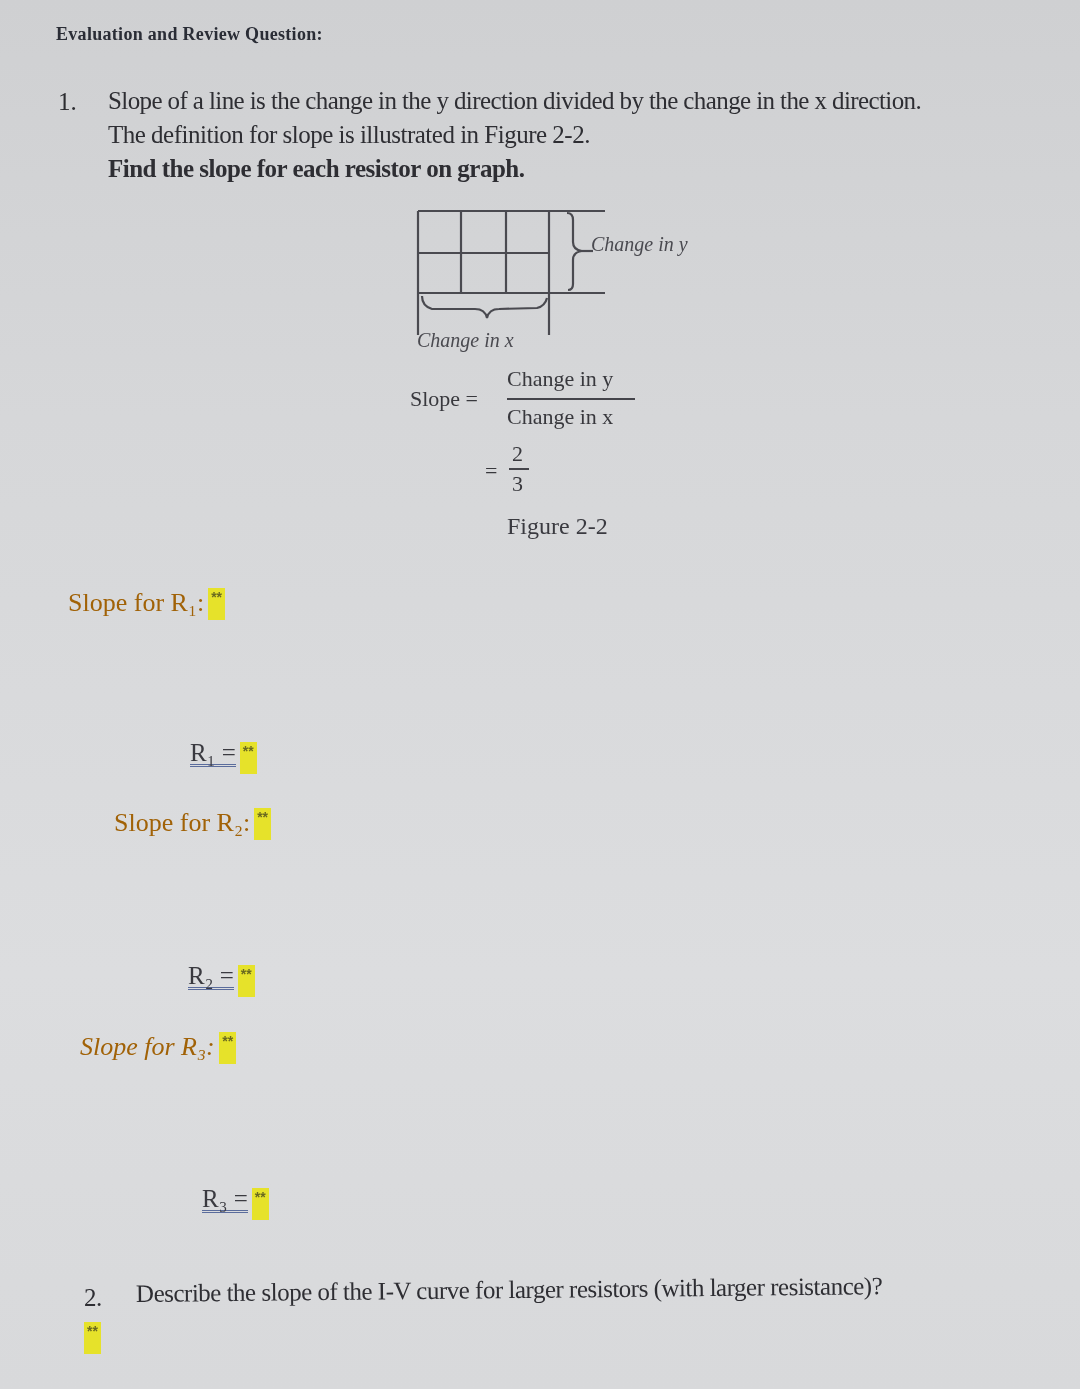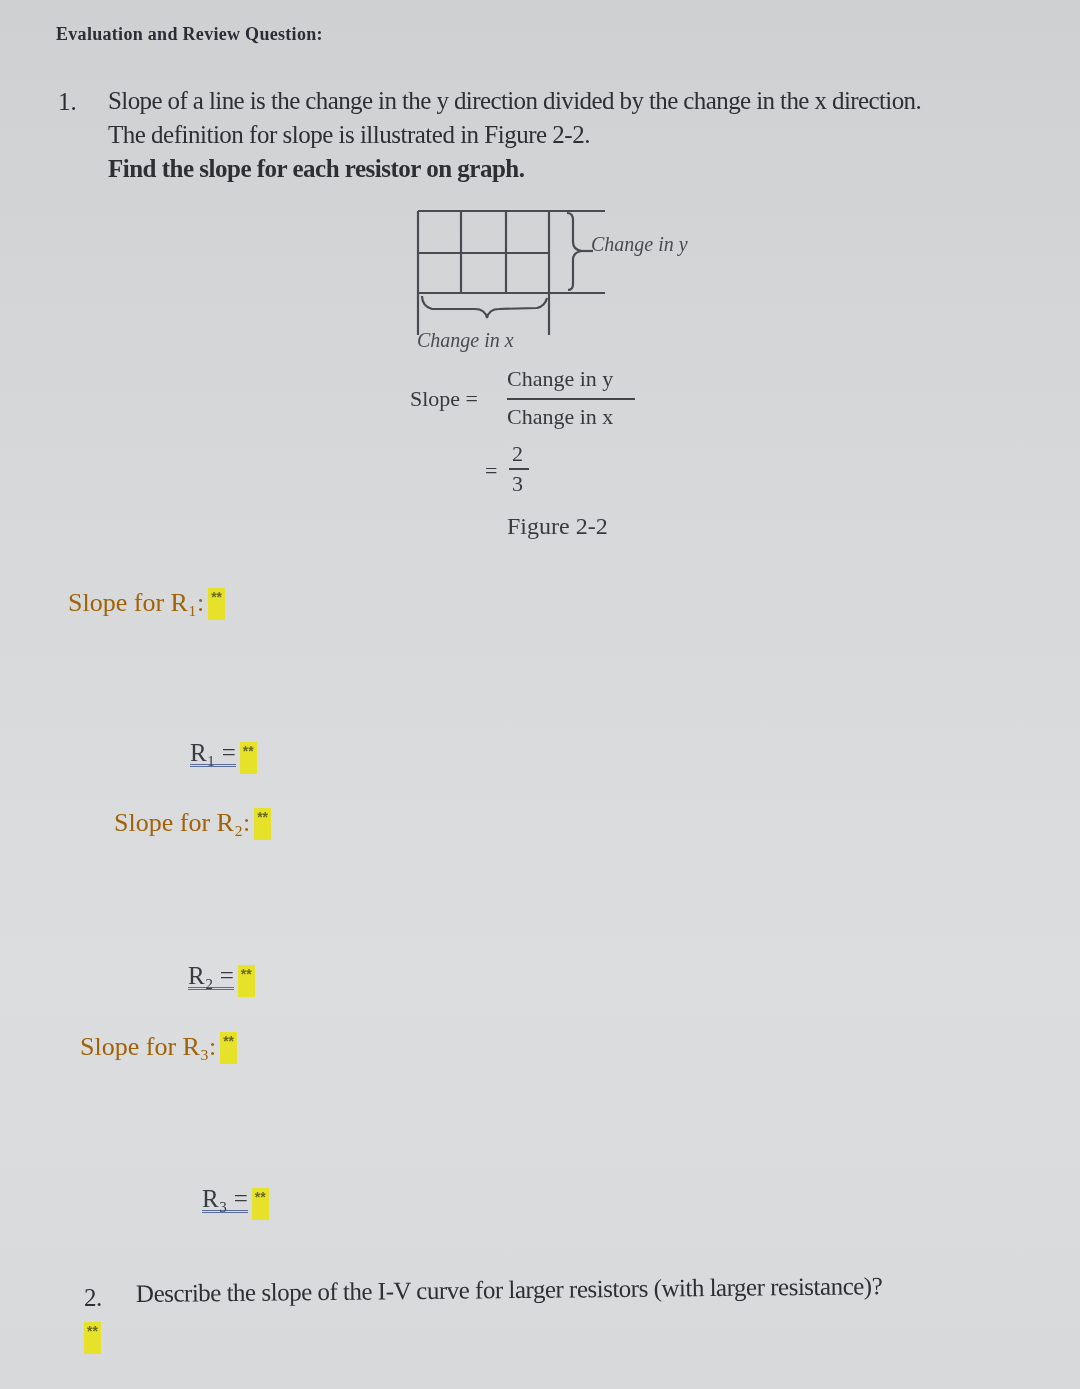--- a/index.html
+++ b/index.html
@@ -87,21 +87,21 @@
 
 <div class="abs" style="left:86px;top:808px;margin-left:28px;">
   <span class="label">Slope for R₂:</span>
   <span class="hl">**</span>
 </div>
 <div class="abs" style="left:188px;top:965px;">
   <span class="rlabel uline">R₂ =</span>
   <span class="hl">**</span>
 </div>
 
-<div class="abs" style="left:80px;top:1032px;">
+<div class="abs" style="left:80px;top:1032px;font-style:italic;">
   <span class="label">Slope for R₃:</span>
   <span class="hl">**</span>
 </div>
 <div class="abs" style="left:202px;top:1188px;">
   <span class="rlabel uline">R₃ =</span>
   <span class="hl">**</span>
 </div>
 
 <div class="abs q2" style="left:84px;top:1284px;">2.</div>
 <div class="abs q2" style="left:136px;top:1280px;transform:rotate(-0.6deg);transform-origin:left;">Describe the slope of the I-V curve for larger resistors (with larger resistance)?</div>

